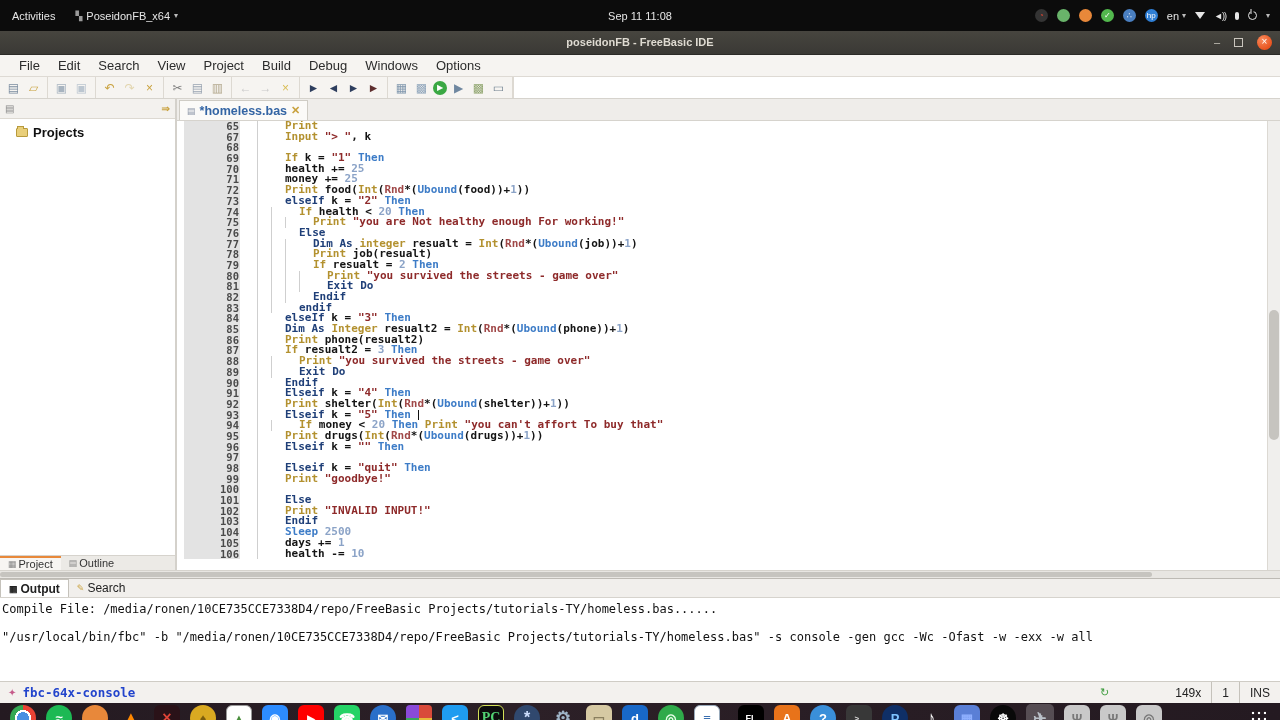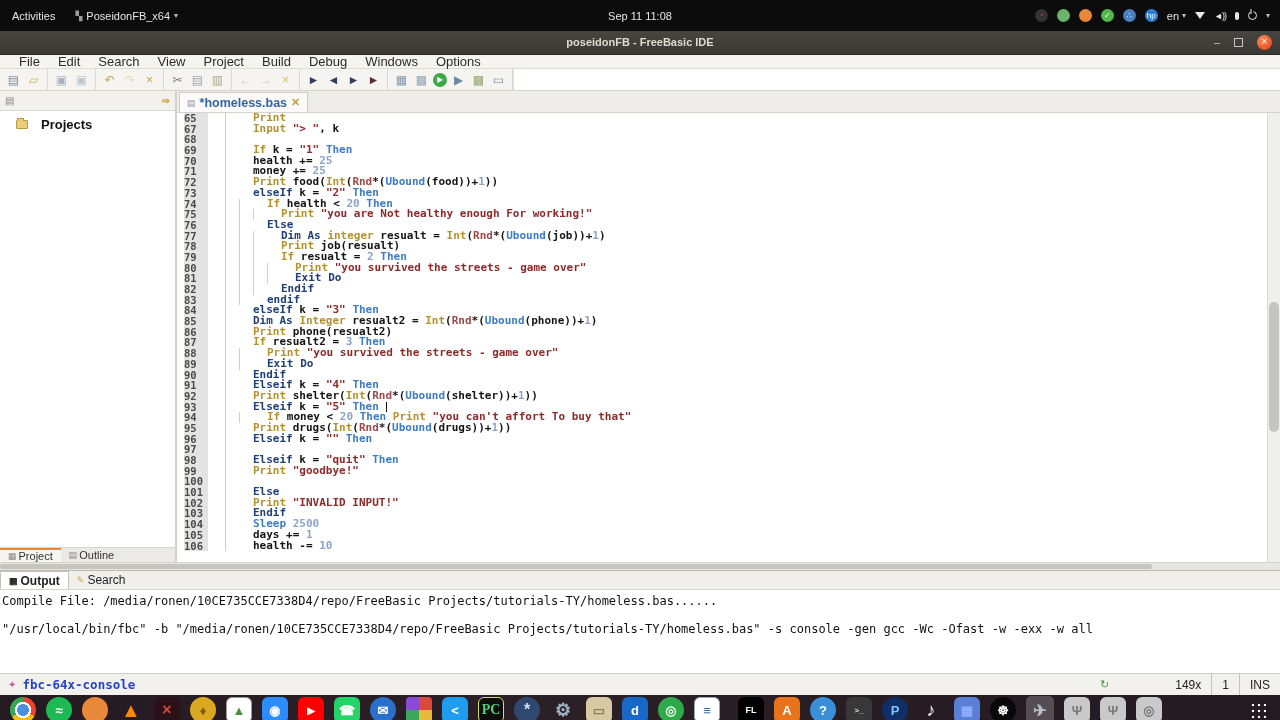--- a/index.html
+++ b/index.html
@@ -25,55 +25,55 @@
 
   
   .titlebar{height:24px;background:linear-gradient(#47453f,#3a3935);border-bottom:1px solid #2b2a27;position:relative;flex:none;}
   .titlebar .wtitle{position:absolute;left:50%;top:5px;transform:translateX(-50%);color:#dfdbd2;font-size:11px;font-weight:bold;}
   .winbtns{position:absolute;right:8px;top:4px;display:flex;align-items:center;gap:14px;}
   .winbtn{color:#c9c5bd;font-size:11px;line-height:15px;}
   .winbtn.max{font-size:9px;border:1px solid #c9c5bd;width:9px;height:9px;line-height:9px;}
   .winbtn.close{width:15px;height:15px;border-radius:50%;background:radial-gradient(circle at 35% 30%,#f98b5c,#e95420 70%);color:#fff;text-align:center;line-height:14px;font-size:10px;border:none;}
 
   
-  .menubar{height:14px;background:#f6f4f1;display:flex;align-items:center;padding-left:10px;gap:0;border-bottom:1px solid #dedad4;flex:none;}
+  .menubar{height:22px;background:#f6f4f1;display:flex;align-items:center;padding-left:10px;gap:0;border-bottom:1px solid #dedad4;flex:none;}
   .menubar .mi{font-size:13px;color:#2c2c2c;padding:0 9px;}
 
   
   .toolbarrow{height:22px;background:#f6f4f1;display:flex;align-items:center;border-bottom:1px solid #d6d3cd;flex:none;}
   .tgroup{display:flex;align-items:center;gap:3px;padding:0 5px;border-right:1px solid #ddd9d2;height:100%;}
   .tbtn{width:17px;height:16px;display:flex;align-items:center;justify-content:center;font-size:12px;}
   .tbtn.run{background:#3aa843;border-radius:50%;width:14px;height:14px;font-size:8px;color:#fff;}
   .toolfill{flex:1;background:#fff;height:100%;border-left:1px solid #ddd9d2;}
 
   
   .main{height:471px;display:flex;flex:none;background:#fff;}
   .sidebar{width:177px;border-right:2px solid #d4d1cb;display:flex;flex-direction:column;background:#fff;}
   .sbheader{height:20px;background:#f3f1ee;border-bottom:1px solid #ddd9d2;display:flex;align-items:center;justify-content:space-between;padding:0 5px;font-size:10px;}
   .sbh-l{color:#8a8a8a;}
   .sbh-r{color:#c9a23f;font-weight:bold;}
   .tree{flex:1;padding:6px 0 0 16px;}
-  .treeitem{display:flex;align-items:center;gap:13px;font-size:13px;font-weight:bold;color:#111;}
+  .treeitem{display:flex;align-items:center;gap:5px;font-size:13px;font-weight:bold;color:#111;}
   .folder{width:12px;height:9px;background:#e9cf7a;border:1px solid #b89a3c;border-radius:1px;position:relative;display:inline-block;flex:none;}
   .folder::before{content:"";position:absolute;top:-3px;left:0;width:5px;height:2px;background:#e9cf7a;border:1px solid #b89a3c;border-bottom:none;}
   .sbtabs{height:15px;background:#eceae6;display:flex;font-size:11px;border-top:1px solid #d6d3cd;}
   .sbtab{display:flex;align-items:center;gap:2px;padding:0 8px;color:#333;}
   .sbtab.active{background:#f7f5f2;border-top:2px solid #e8883a;}
   .sbtab .ticon{font-size:9px;color:#888;}
 
   .editor{flex:1;display:flex;flex-direction:column;position:relative;min-width:0;}
   .tabbar{height:22px;background:#efedea;border-bottom:1px solid #d6d3cd;display:flex;align-items:flex-end;padding-left:2px;flex:none;}
   .etab{height:20px;background:#fbfaf8;border:1px solid #cfccc5;border-bottom:none;display:flex;align-items:center;gap:4px;padding:0 7px;font-size:12px;}
   .etab .ticon{color:#8a93a5;font-size:9px;}
   .etab .tname{color:#3465a4;font-weight:bold;font-size:12.5px;}
   .etab .tclose{color:#c9a23f;font-weight:bold;font-size:11px;}
 
   .codewrap{height:449px;position:relative;overflow:hidden;background:#fff;padding-left:7px;flex:none;}
   .code-line{white-space:pre;font-family:"DejaVu Sans Mono",monospace;font-weight:bold;font-size:11px;height:10.69px;line-height:10.8px;}
-  .ln{display:inline-block;width:24px;padding-right:7px;background:#e3e3e3;color:#4a4a4a;text-align:left;height:10.69px;font-size:10.5px;vertical-align:top;}
+  .ln{display:inline-block;width:56px;padding-right:1px;background:#e3e3e3;color:#4a4a4a;text-align:right;height:10.69px;font-size:10.5px;vertical-align:top;}
   .ind{display:inline-block;margin-left:17px;height:10.69px;vertical-align:top;}
   .g{display:inline-block;width:14px;height:10.69px;border-left:1px solid #cfcfcf;vertical-align:top;}
   .sp{display:inline-block;width:14px;height:10.69px;vertical-align:top;}
   .tk-k{color:#b3912f;} .tk-n{color:#1f3f78;} .tk-b{color:#3d7cc7;}
   .tk-s{color:#8e2a2a;} .tk-d{color:#8ba3c7;} .tk-r{color:#a04848;} .tk-p{color:#141414;}
   .caret{display:inline-block;width:1px;height:10px;background:#111;vertical-align:top;}
   .vscroll{position:absolute;right:0;top:22px;bottom:0;width:13px;background:#f0efed;border-left:1px solid #dcd9d3;}
   .vthumb{position:absolute;left:1px;right:1px;top:42%;height:29%;background:#c6c4bf;border-radius:6px;}
 
   .hscroll{height:8px;background:#e8e6e2;border-top:1px solid #d6d3cd;position:relative;flex:none;}

